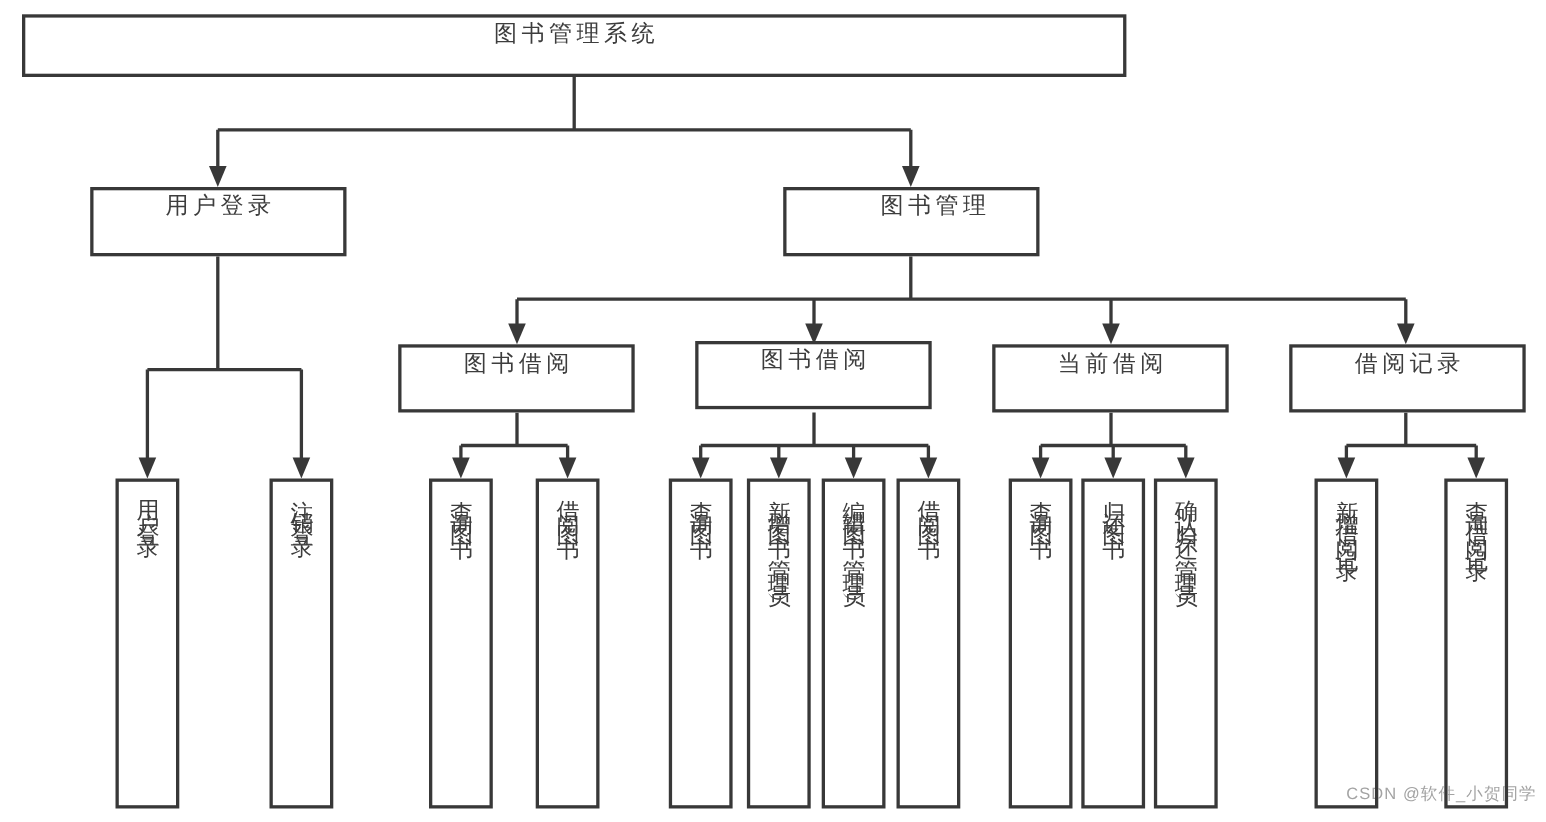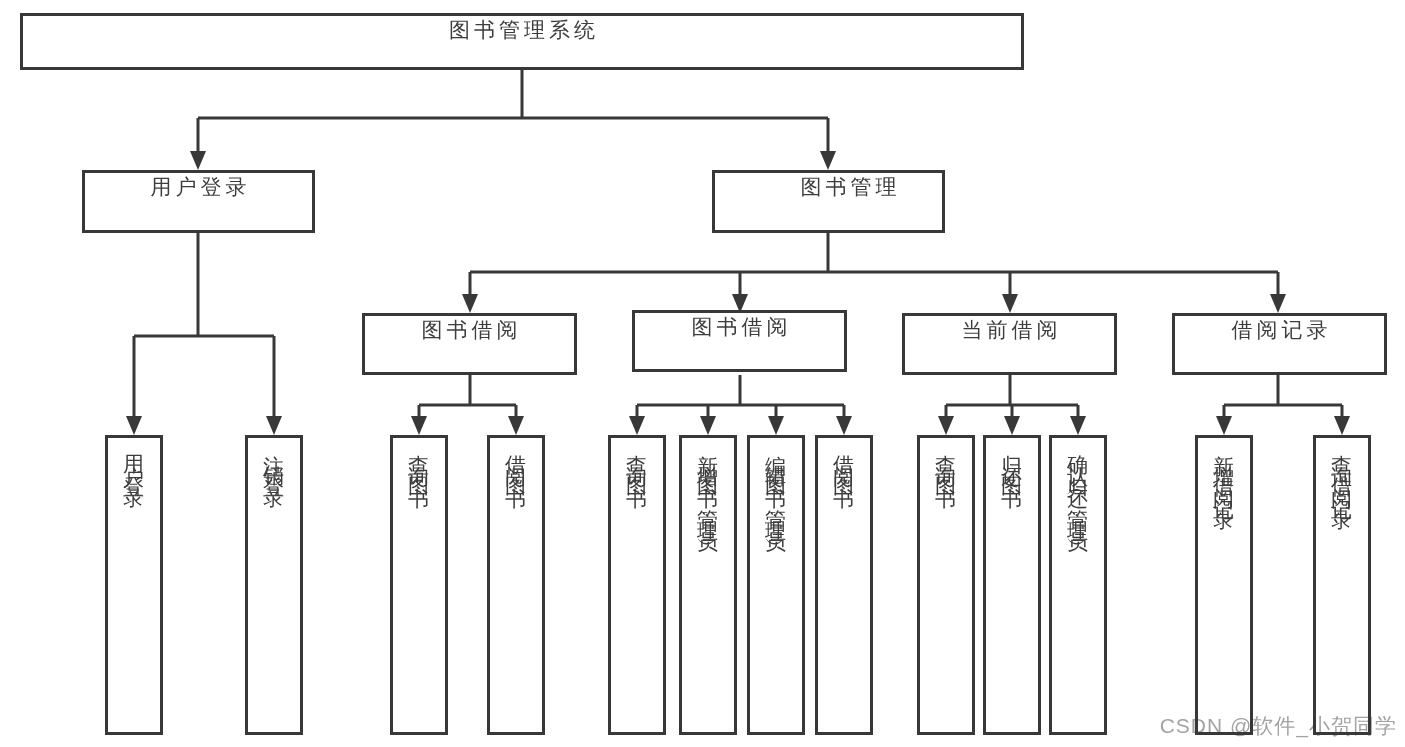--- a/index.html
+++ b/index.html
@@ -71,21 +71,21 @@
   #n-leaf-7  { left: 815px; }
   #n-leaf-8  { left: 917px; }
   #n-leaf-9  { left: 983px; }
   #n-leaf-10 { left: 1049px; }
   #n-leaf-11 { left: 1195px; }
   #n-leaf-12 { left: 1313px; }
   #watermark {
     position: absolute;
     right: 8px;
     top: 712px;
-    font-size: 21px;
+    font-size: 15px;
     letter-spacing: 1px;
     color: #a3a3a3;
     mix-blend-mode: darken;
     white-space: nowrap;
     z-index: 10;
   }
 </style>
 </head>
 <body>
 

